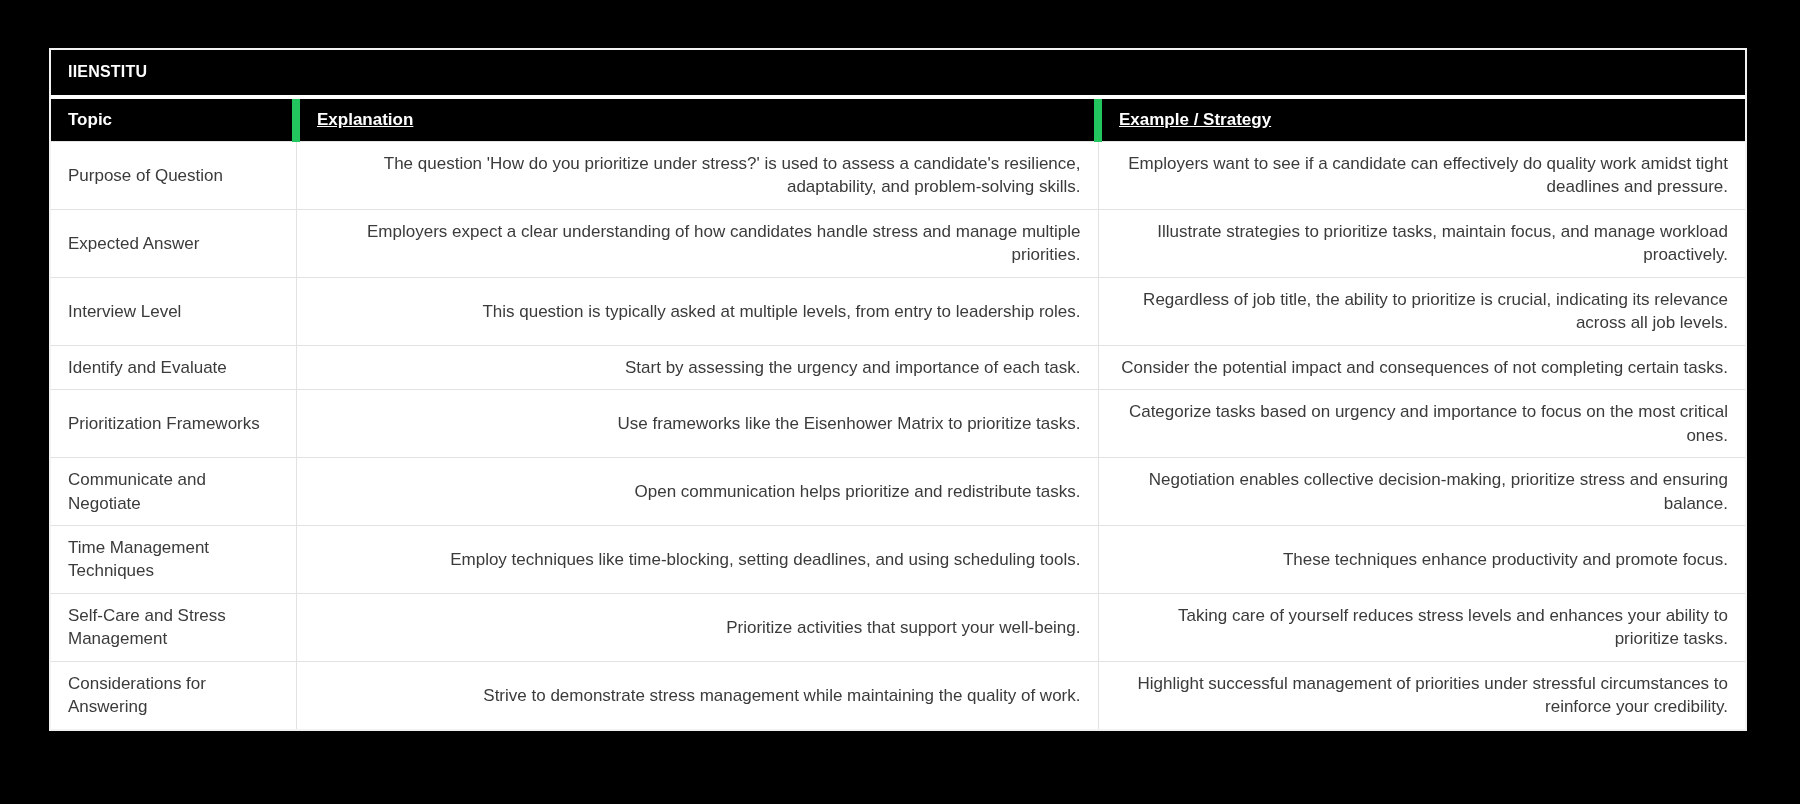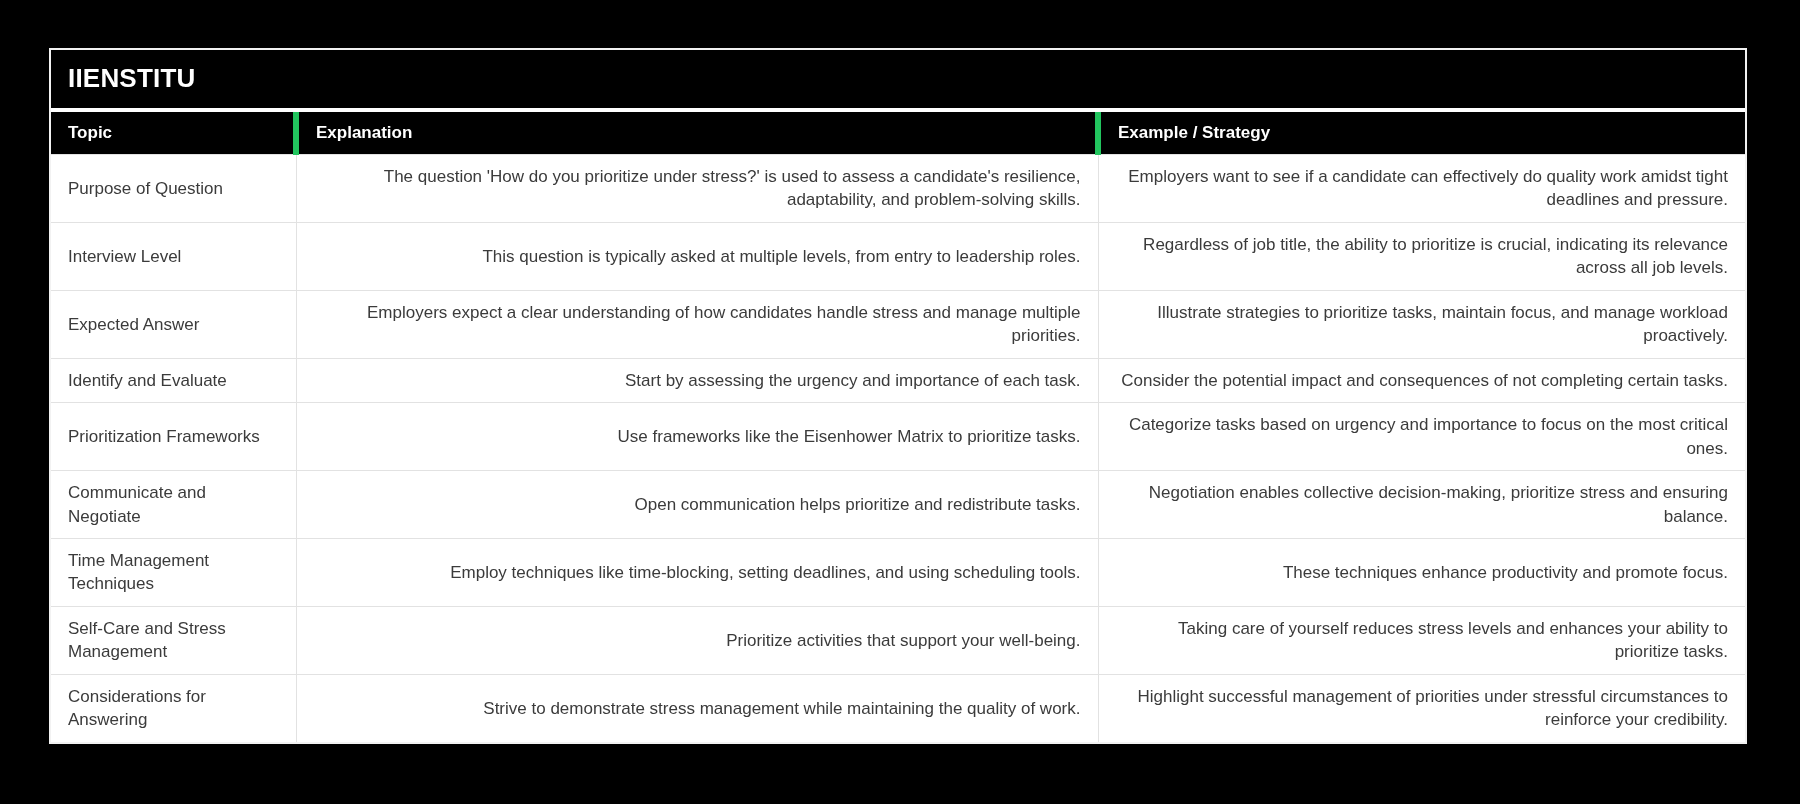--- a/index.html
+++ b/index.html
@@ -22,21 +22,21 @@
     left: 49px;
     top: 48px;
     width: 1698px;
     background: #ffffff;
     border: 2px solid #f2f2f2;
     box-sizing: border-box;
   }
   .title-bar {
     background: #000000;
     color: #ffffff;
-    font-size: 26px;
+    font-size: 16px;
     font-weight: bold;
     padding: 13px 17px 14px 17px;
     border-bottom: 4px solid #ffffff;
     letter-spacing: 0.2px;
   }
   table.data-table {
     width: 100%;
     border-collapse: collapse;
     table-layout: fixed;
   }
@@ -46,21 +46,22 @@
     background: #000000;
     color: #ffffff;
     text-align: left;
     font-size: 17px;
     font-weight: bold;
     padding: 11px 17px;
     vertical-align: middle;
     margin-top: 14px;
   }
   table.data-table th + th {
-    border-left: 6px solid #22c55e;
+    border-left: 8px solid #22c55e;
+    text-decoration: underline;
   }
   table.data-table td {
     font-size: 17px;
     color: #3b3b3b;
     padding: 10px 17px;
     line-height: 1.38;
     vertical-align: middle;
     border-top: 1px solid #e2e2e2;
   }
   table.data-table td + td {
@@ -87,28 +88,28 @@
           <th>Example / Strategy</th>
         </tr>
       </thead>
       <tbody>
           <tr>
             <td>Purpose of Question</td>
             <td>The question 'How do you prioritize under stress?' is used to assess a candidate's resilience, adaptability, and problem-solving skills.</td>
             <td>Employers want to see if a candidate can effectively do quality work amidst tight deadlines and pressure.</td>
           </tr>
           <tr>
+            <td>Expected Answer</td>
+            <td>Employers expect a clear understanding of how candidates handle stress and manage multiple priorities.</td>
+            <td>Illustrate strategies to prioritize tasks, maintain focus, and manage workload proactively.</td>
+          </tr>
+          <tr>
             <td>Interview Level</td>
             <td>This question is typically asked at multiple levels, from entry to leadership roles.</td>
             <td>Regardless of job title, the ability to prioritize is crucial, indicating its relevance across all job levels.</td>
-          </tr>
-          <tr>
-            <td>Expected Answer</td>
-            <td>Employers expect a clear understanding of how candidates handle stress and manage multiple priorities.</td>
-            <td>Illustrate strategies to prioritize tasks, maintain focus, and manage workload proactively.</td>
           </tr>
           <tr>
             <td>Identify and Evaluate</td>
             <td>Start by assessing the urgency and importance of each task.</td>
             <td>Consider the potential impact and consequences of not completing certain tasks.</td>
           </tr>
           <tr>
             <td>Prioritization Frameworks</td>
             <td>Use frameworks like the Eisenhower Matrix to prioritize tasks.</td>
             <td>Categorize tasks based on urgency and importance to focus on the most critical ones.</td>

